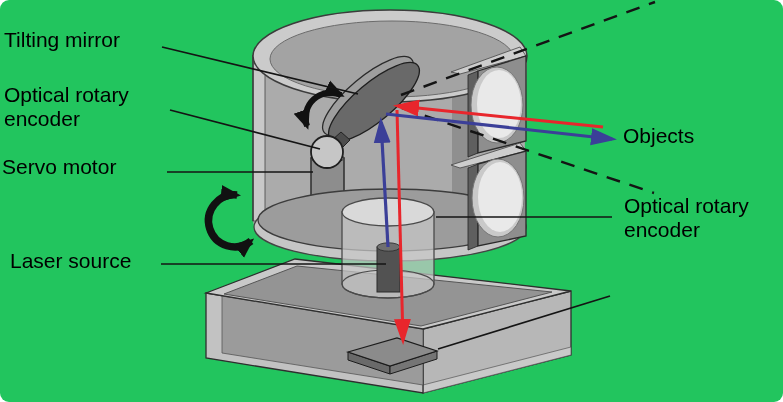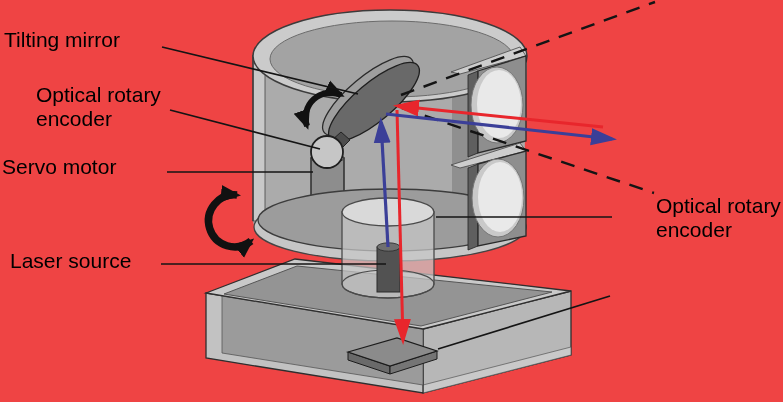--- a/index.html
+++ b/index.html
@@ -1,31 +1,32 @@
 <!DOCTYPE html>
 <html><head>
 <meta charset="utf-8">
 <style>
   html,body{margin:0;padding:0;background:#fff;}
   #stage{
     position:relative;
     width:783px;height:402px;
-    background:#ef4444;
+    background:#22c55e;
     font-family:"Liberation Sans", sans-serif;
     overflow:hidden;
+    border-radius:9px;
   }
   #stage svg{position:absolute;left:0;top:0;}
   .label{
     position:absolute;
     font-size:21px;
     line-height:24px;
     color:#000;
     white-space:nowrap;
   }
-  .label.wrap{white-space:normal;margin-left:32px;}
+  .label.wrap{white-space:normal;}
 </style>
 </head>
 <body>
 
 <div id="stage">
 
 <svg width="783" height="402" viewBox="0 0 783 402">
   <defs>
     <marker id="mRed" orient="auto" markerUnits="userSpaceOnUse" markerWidth="26" markerHeight="18" refX="21" refY="9">
       <path d="M0,0.5 L26,9 L0,17.5 Z" fill="#e8262c"></path>
@@ -124,15 +125,16 @@
     <line x1="161" y1="264" x2="386" y2="264"></line>
     <line x1="612" y1="217" x2="436" y2="217"></line>
     <line x1="610" y1="296" x2="438" y2="349"></line>
   </g>
 </svg>
 
 <div class="label" style="left:4px;top:28px;">Tilting mirror</div>
 <div class="label wrap" style="left:4px;top:83px;width:158px;">Optical rotary encoder</div>
 <div class="label" style="left:2px;top:155px;">Servo motor</div>
 <div class="label" style="left:4px;top:249px;margin-left:6px;">Laser source</div>
+<div class="label" style="left:623px;top:124px;">Objects</div>
 <div class="label wrap" style="left:624px;top:194px;width:160px;">Optical rotary encoder</div>
 
 </div>
 
 </body></html>

